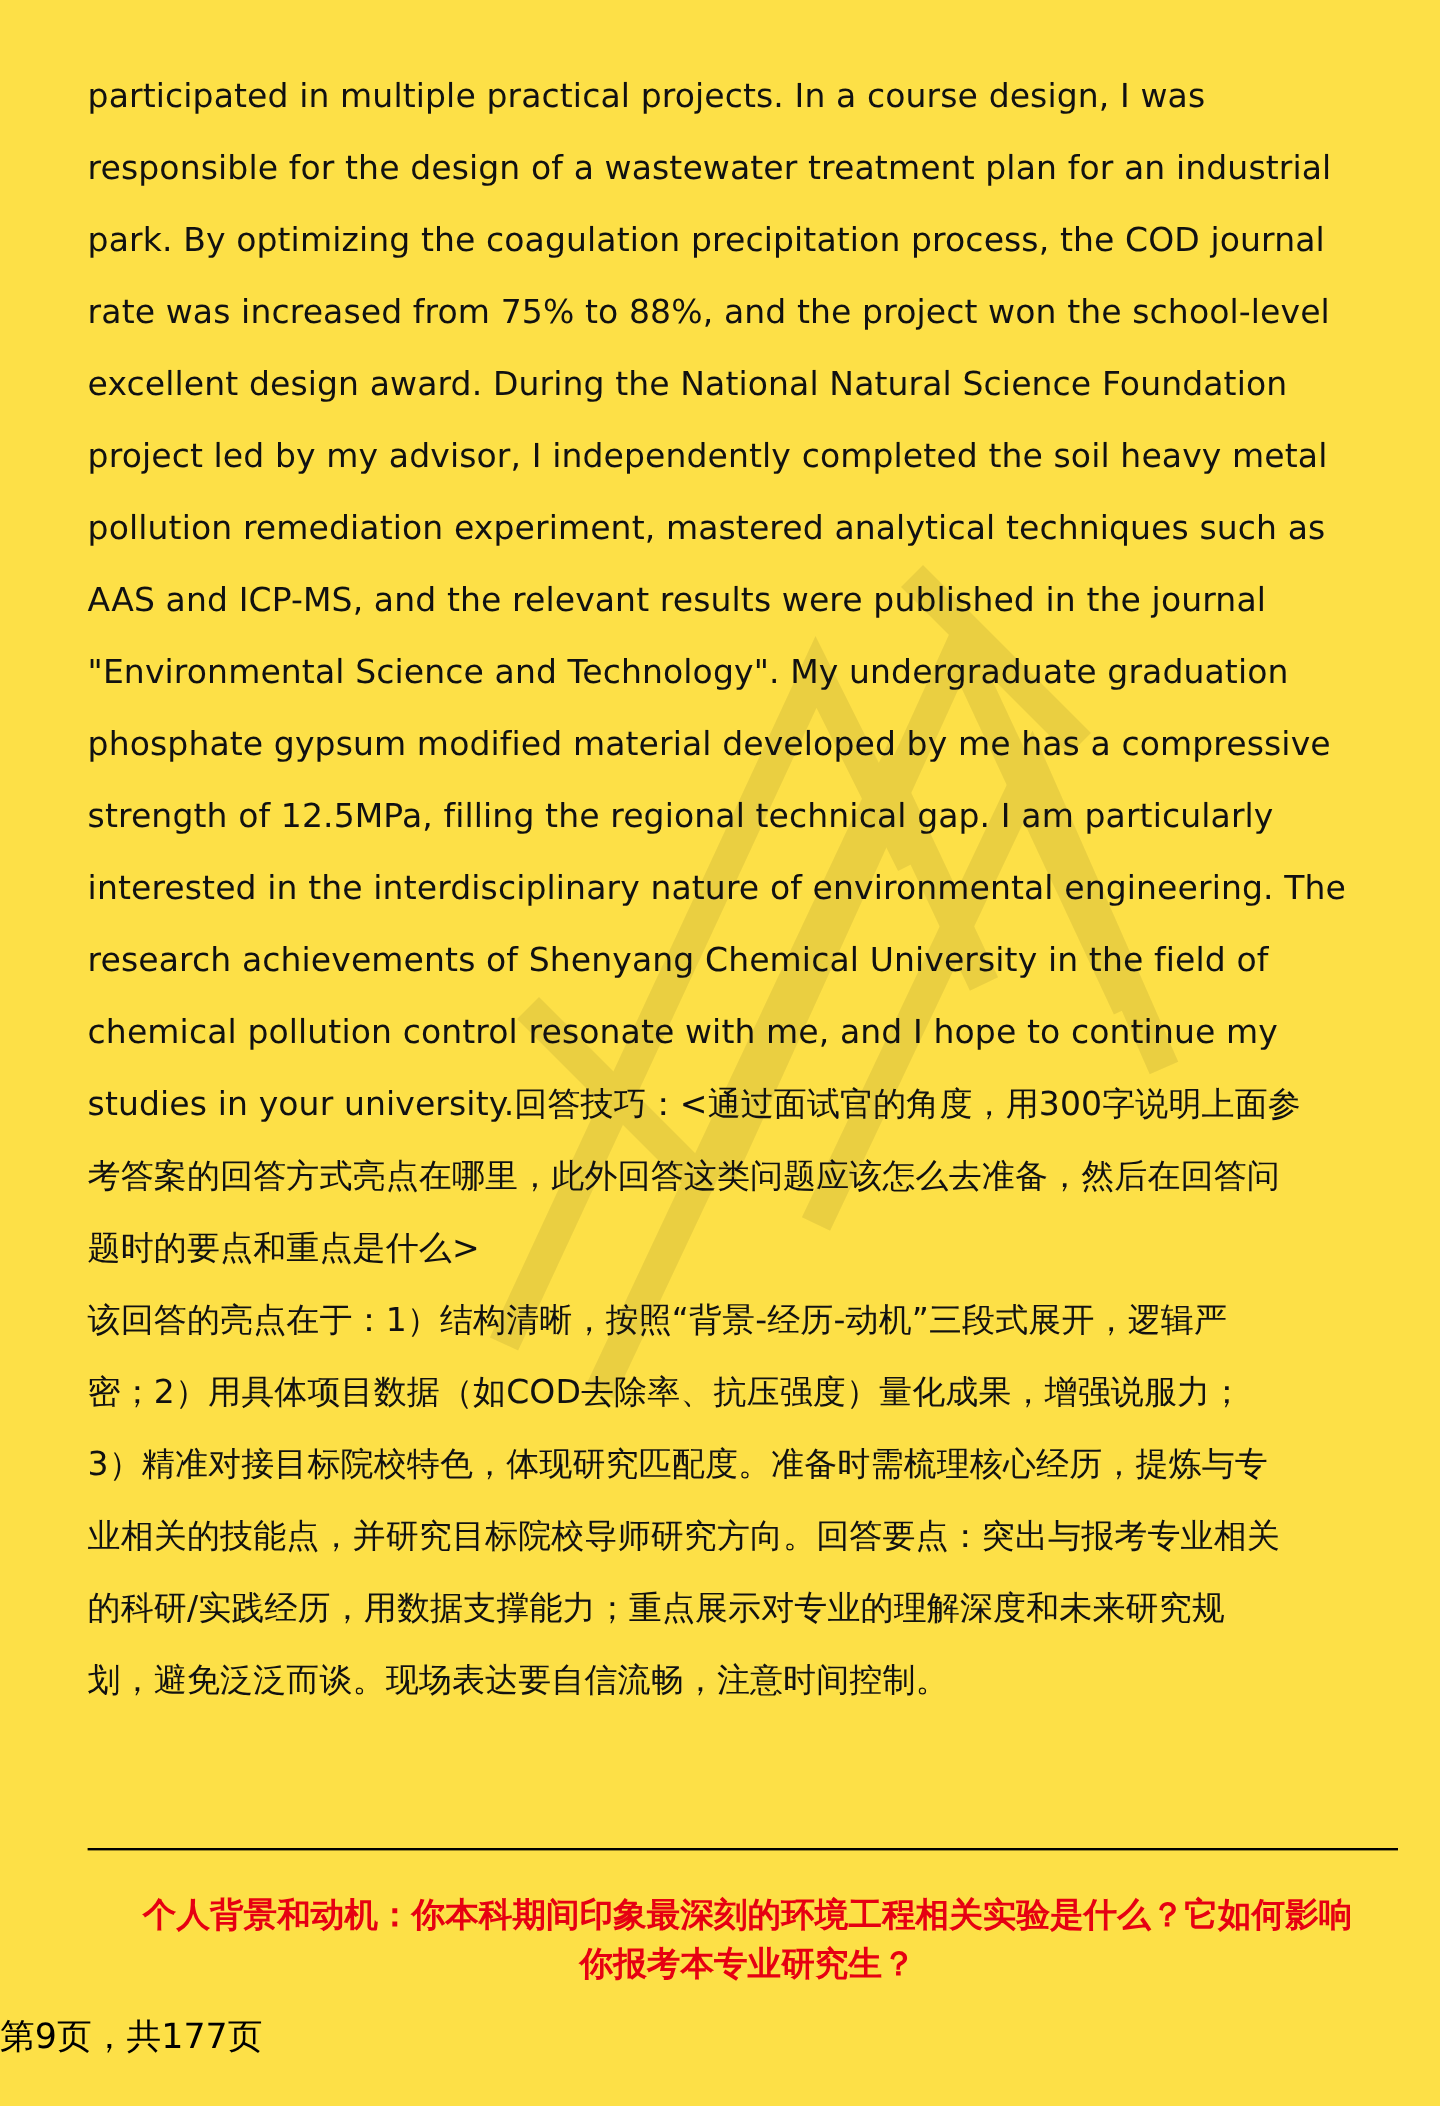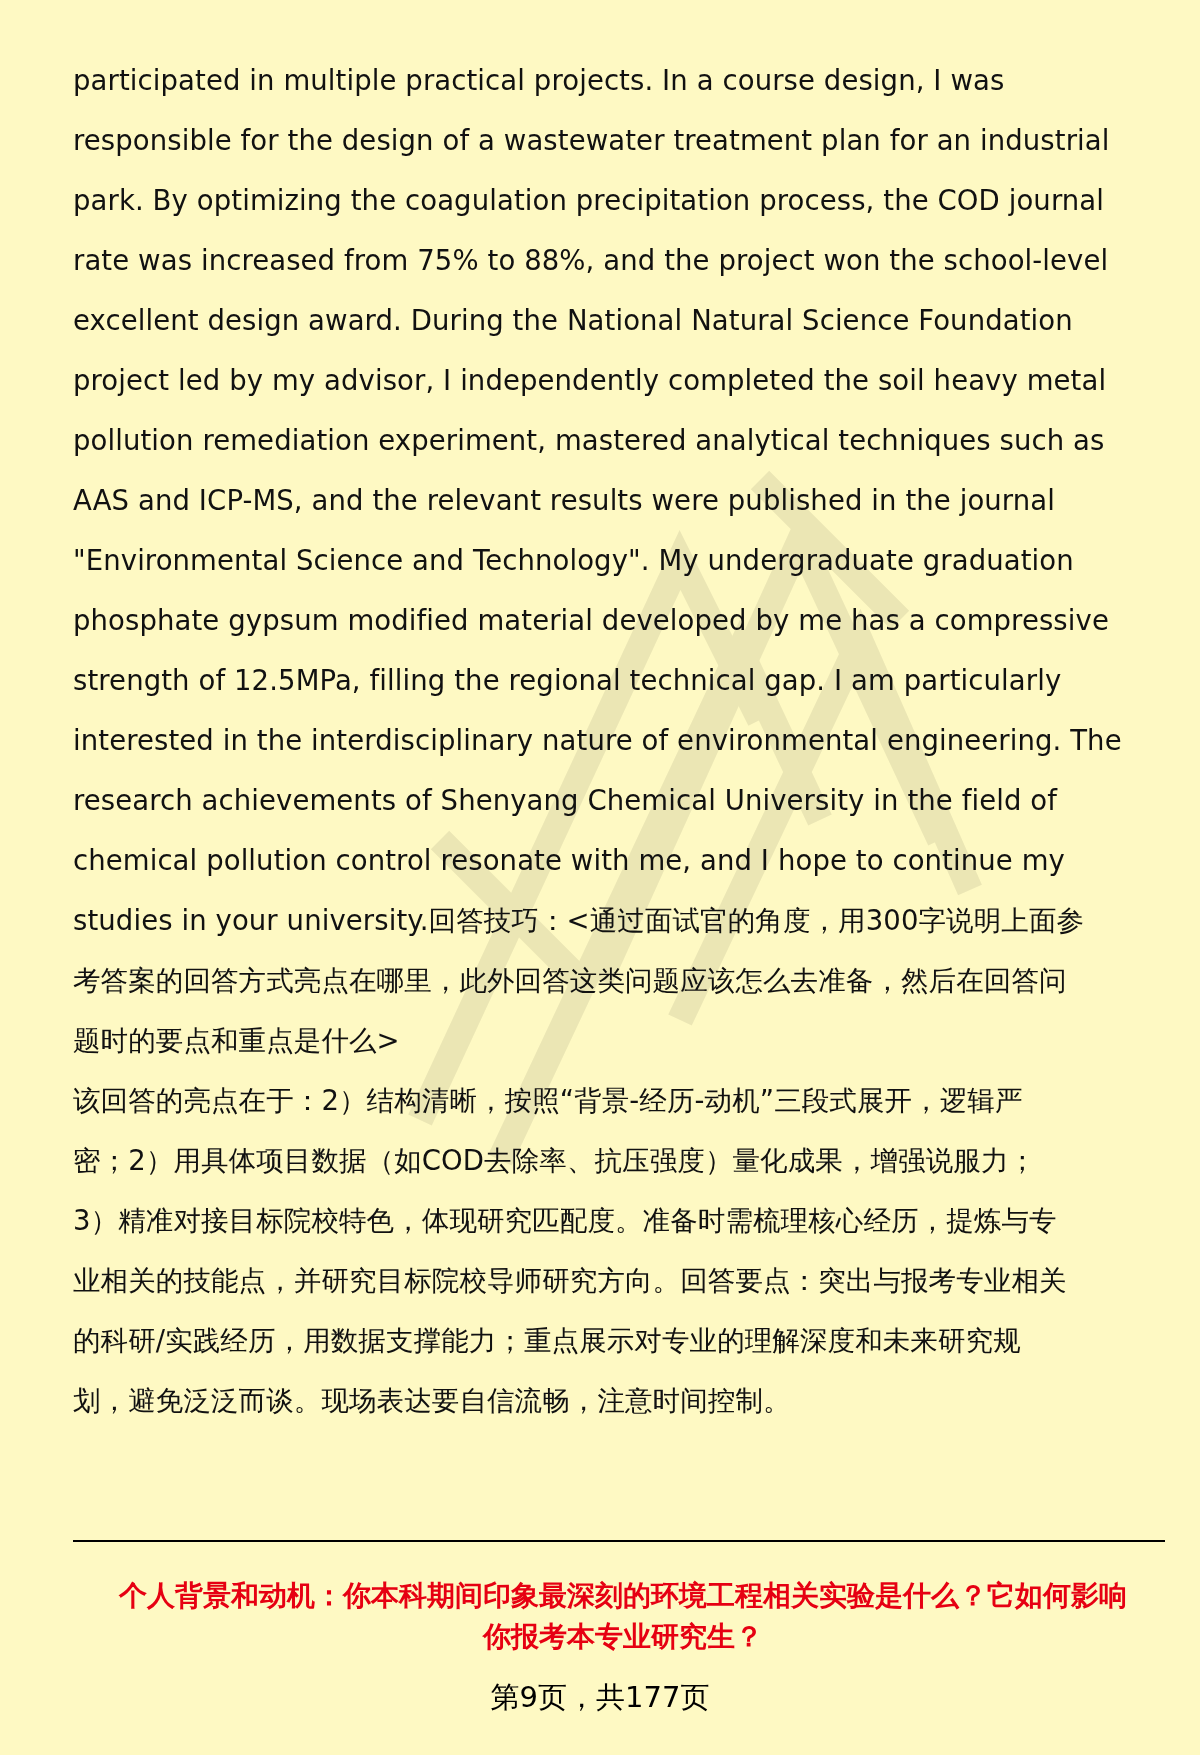--- a/index.html
+++ b/index.html
@@ -1,24 +1,24 @@
 <!DOCTYPE html>
 <html><head>
 <meta charset="utf-8">
 <style>
   html, body { margin: 0; padding: 0; background: #ffffff; }
   body { width: 1200px; height: 1755px; position: relative; overflow: hidden; }
-  .page { position: absolute; left: 0; top: 0; width: 1200px; height: 1755px; background: #fef9c3; }
+  .page { position: absolute; left: 0; top: 0; width: 1200px; height: 1755px; background: #fde047; }
   .watermark { position: absolute; left: 380px; top: 420px; width: 620px; height: 760px; pointer-events: none; opacity: 0.07; }
   .body-text { position: absolute; left: 73px; top: 50px; width: 1100px; font-family: "DejaVu Sans", "Liberation Sans", sans-serif; font-size: 27.5px; color: #111; }
   .line { height: 60px; line-height: 60px; white-space: nowrap; letter-spacing: 0.1px; }
   .rule { position: absolute; left: 73px; top: 1540px; width: 1092px; height: 0; border-top: 2px solid #000; }
   .question { position: absolute; left: 73px; top: 1575px; width: 1100px; font-family: "DejaVu Sans", "Liberation Sans", sans-serif; font-weight: bold; font-size: 28px; color: #e60012; }
   .question .qline { height: 41px; line-height: 41px; white-space: nowrap; text-align: center; }
-  .page-number { position: absolute; left: 0; top: 1678px; width: 1200px; text-align: center; font-family: "DejaVu Sans", "Liberation Sans", sans-serif; font-size: 29px; color: #000; }
+  .page-number { position: absolute; left: 0; top: 1678px; width: 1200px; text-align: left; font-family: "DejaVu Sans", "Liberation Sans", sans-serif; font-size: 29px; color: #000; }
 </style>
 </head>
 <body>
 
 <div class="page">
 
   <svg class="watermark" viewBox="0 0 620 760">
     <g fill="none" stroke="#000" stroke-width="26" stroke-linejoin="miter">
       <path d="M40 700 L300 140 L380 300"></path>
       <path d="M120 740 L360 230 L440 400"></path>
@@ -40,21 +40,21 @@
     <div class="line">AAS and ICP-MS, and the relevant results were published in the journal</div>
     <div class="line">"Environmental Science and Technology". My undergraduate graduation</div>
     <div class="line">phosphate gypsum modified material developed by me has a compressive</div>
     <div class="line">strength of 12.5MPa, filling the regional technical gap. I am particularly</div>
     <div class="line">interested in the interdisciplinary nature of environmental engineering. The</div>
     <div class="line">research achievements of Shenyang Chemical University in the field of</div>
     <div class="line">chemical pollution control resonate with me, and I hope to continue my</div>
     <div class="line">studies in your university.回答技巧：&lt;通过面试官的角度，用300字说明上面参</div>
     <div class="line">考答案的回答方式亮点在哪里，此外回答这类问题应该怎么去准备，然后在回答问</div>
     <div class="line">题时的要点和重点是什么&gt;</div>
-    <div class="line">该回答的亮点在于：2）结构清晰，按照“背景-经历-动机”三段式展开，逻辑严</div>
+    <div class="line">该回答的亮点在于：1）结构清晰，按照“背景-经历-动机”三段式展开，逻辑严</div>
     <div class="line">密；2）用具体项目数据（如COD去除率、抗压强度）量化成果，增强说服力；</div>
     <div class="line">3）精准对接目标院校特色，体现研究匹配度。准备时需梳理核心经历，提炼与专</div>
     <div class="line">业相关的技能点，并研究目标院校导师研究方向。回答要点：突出与报考专业相关</div>
     <div class="line">的科研/实践经历，用数据支撑能力；重点展示对专业的理解深度和未来研究规</div>
     <div class="line">划，避免泛泛而谈。现场表达要自信流畅，注意时间控制。</div>
   </div>
 
   <div class="rule"></div>
 
   <div class="question">

